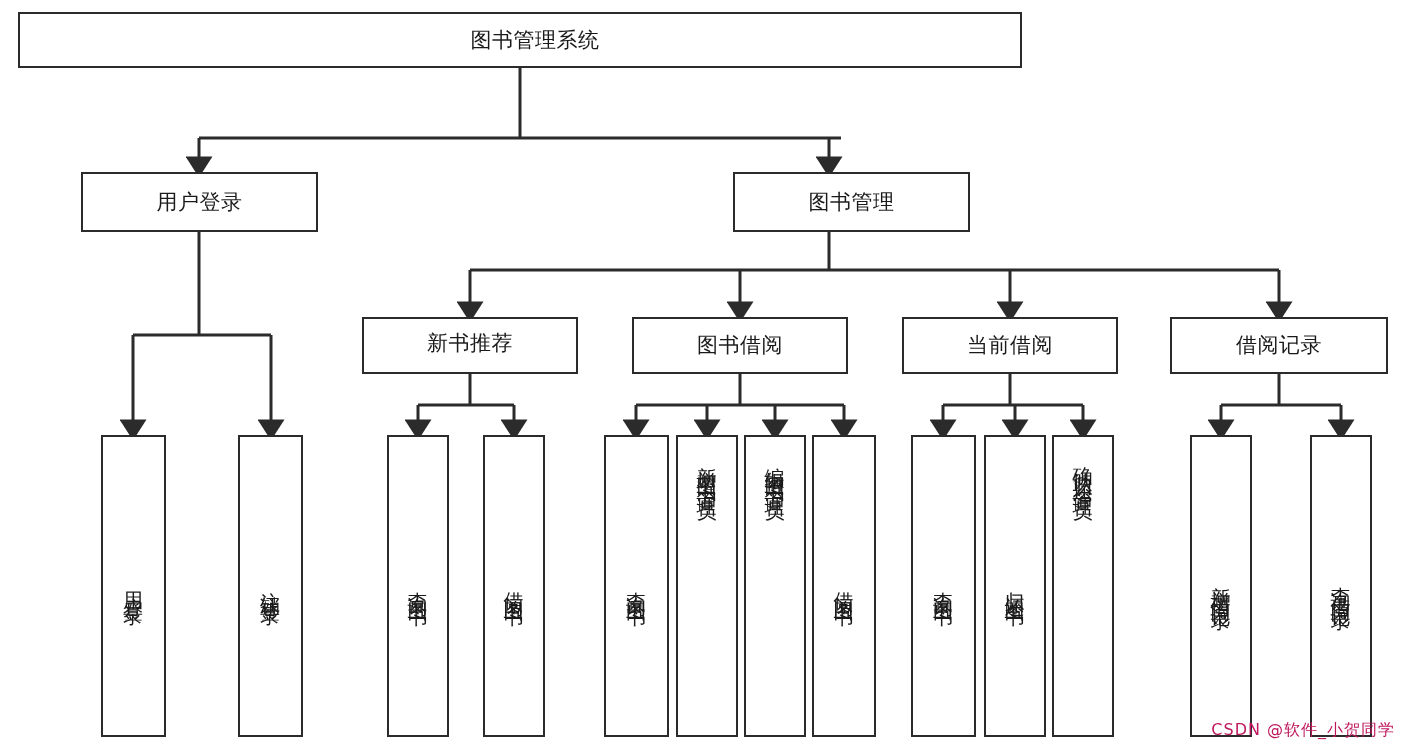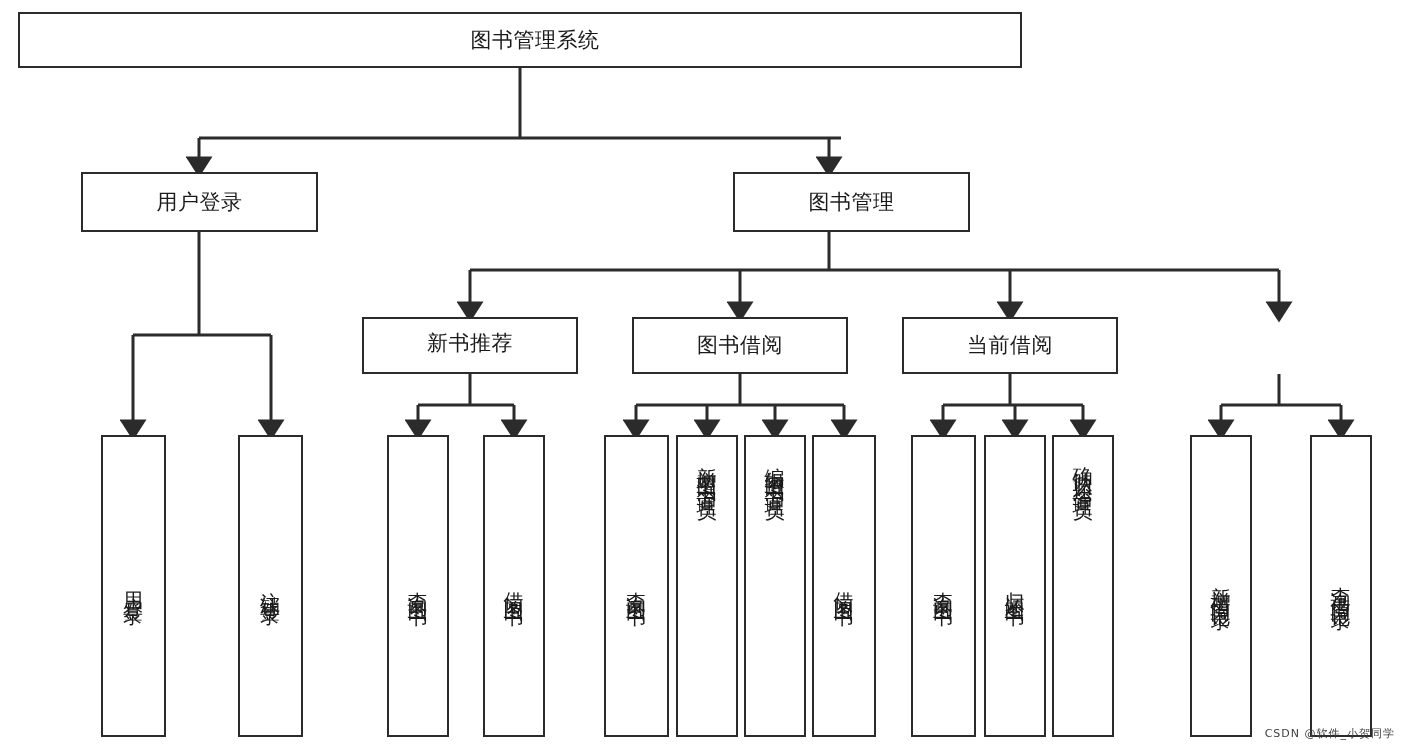--- a/index.html
+++ b/index.html
@@ -56,22 +56,22 @@
     padding-top: 14px;
   }
   .leaf-box.center-v {
     align-items: center;
     padding-top: 0;
   }
   #watermark {
     position: absolute;
     right: 10px;
     bottom: 6px;
-    font-size: 11px;
-    color: #404040;
+    font-size: 16px;
+    color: #be185d;
     letter-spacing: 1px;
     white-space: nowrap;
     pointer-events: none;
   }
 </style>
 </head>
 <body>
 
 <div id="diagram-root">
 
@@ -150,20 +150,23 @@
 
   <div class="node-box" id="node-l3-0" style="left: 362px; top: 317px; width: 216px; height: 57px; font-family: Liberation Mono, monospace;">
     <span class="node-label-h">新书推荐</span>
   </div>
   <div class="node-box" id="node-l3-1" style="left: 632px; top: 317px; width: 216px; height: 57px;">
     <span class="node-label-h">图书借阅</span>
   </div>
   <div class="node-box" id="node-l3-2" style="left: 902px; top: 317px; width: 216px; height: 57px;">
     <span class="node-label-h">当前借阅</span>
   </div>
+  <div class="node-box" id="node-l3-3" style="left: 1170px; top: 317px; width: 218px; height: 57px;">
+    <span class="node-label-h">借阅记录</span>
+  </div>
 
   <div class="node-box leaf-box center-v" id="node-leaf-0" style="left: 101px; top: 435px; width: 65px; height: 302px;">
     <span class="node-label-v">用户登录</span>
   </div>
   <div class="node-box leaf-box center-v" id="node-leaf-1" style="left: 238px; top: 435px; width: 65px; height: 302px;">
     <span class="node-label-v">注销登录</span>
   </div>
   <div class="node-box leaf-box center-v" id="node-leaf-2" style="left: 387px; top: 435px; width: 62px; height: 302px;">
     <span class="node-label-v">查询图书</span>
   </div>

